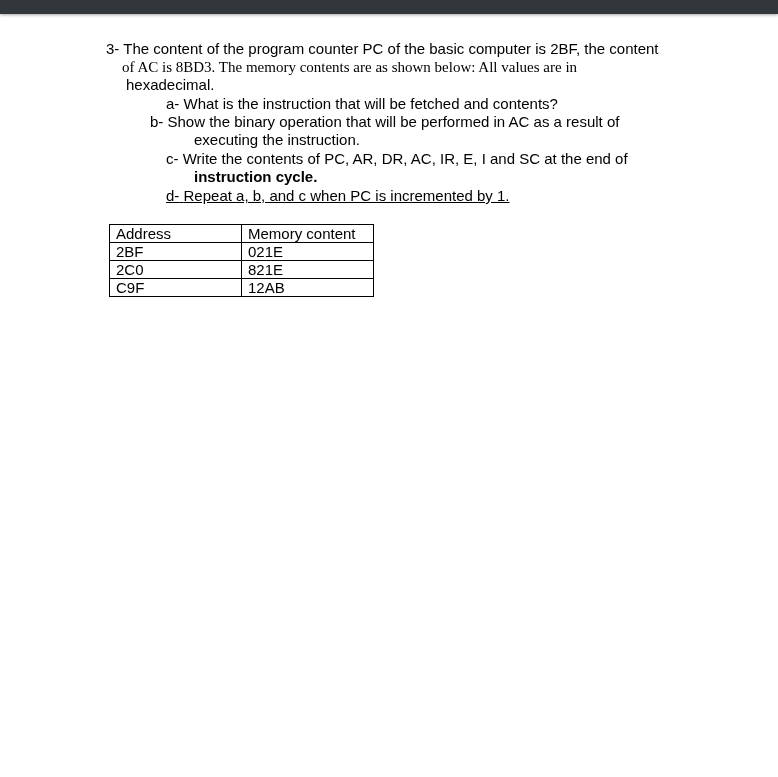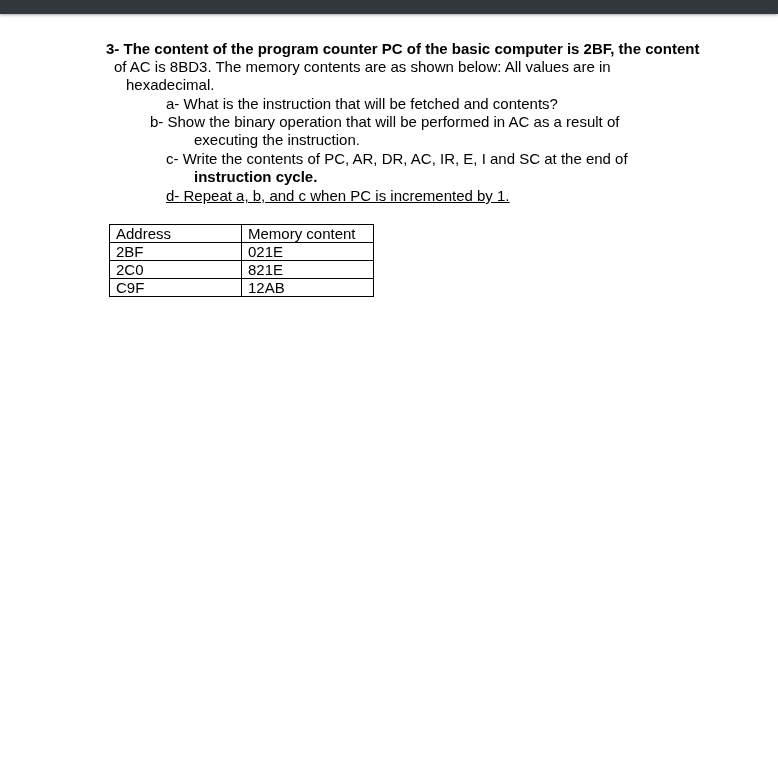--- a/index.html
+++ b/index.html
@@ -13,22 +13,22 @@
   table.mem td { border:1px solid #000; padding:0 6px; height:17px; line-height:17px; }
   table.mem td.c1 { width:119px; }
   table.mem td.c2 { width:119px; }
 </style>
 </head>
 <body>
 
 <div class="topbar"></div>
 
 <div class="doc">
-  <div class="line" style="left:106px; top:40px;font-weight:bold;"><span>3-</span> <span>The content of the program counter PC of the basic computer is 2BF, the content</span></div>
-  <div class="line" style="left:114px; top:58px;">of AC is 8BD3.  The memory contents are as shown below: All values are in</div>
+  <div class="line" style="left:106px; top:40px;"><span>3-</span> <span>The content of the program counter PC of the basic computer is 2BF, the content</span></div>
+  <div class="line" style="left:122px; top:58px;font-family:Liberation Serif, serif;">of AC is 8BD3.  The memory contents are as shown below: All values are in</div>
   <div class="line" style="left:126px; top:76px;">hexadecimal.</div>
 
   <div class="line" style="left:166px; top:95px;"><span>a-</span> <span>What is the instruction that will be fetched and contents?</span></div>
 
   <div class="line" style="left:150px; top:113px;"><span>b-</span> <span>Show the binary operation that will be performed in AC as a result of</span></div>
   <div class="line" style="left:194px; top:131px;">executing the instruction.</div>
 
   <div class="line" style="left:166px; top:150px;"><span>c-</span> <span>Write the contents of PC, AR, DR, AC, IR, E, I and SC at the end of</span></div>
   <div class="line" style="left:194px; top:168px;font-weight:bold;">instruction cycle.</div>
 

